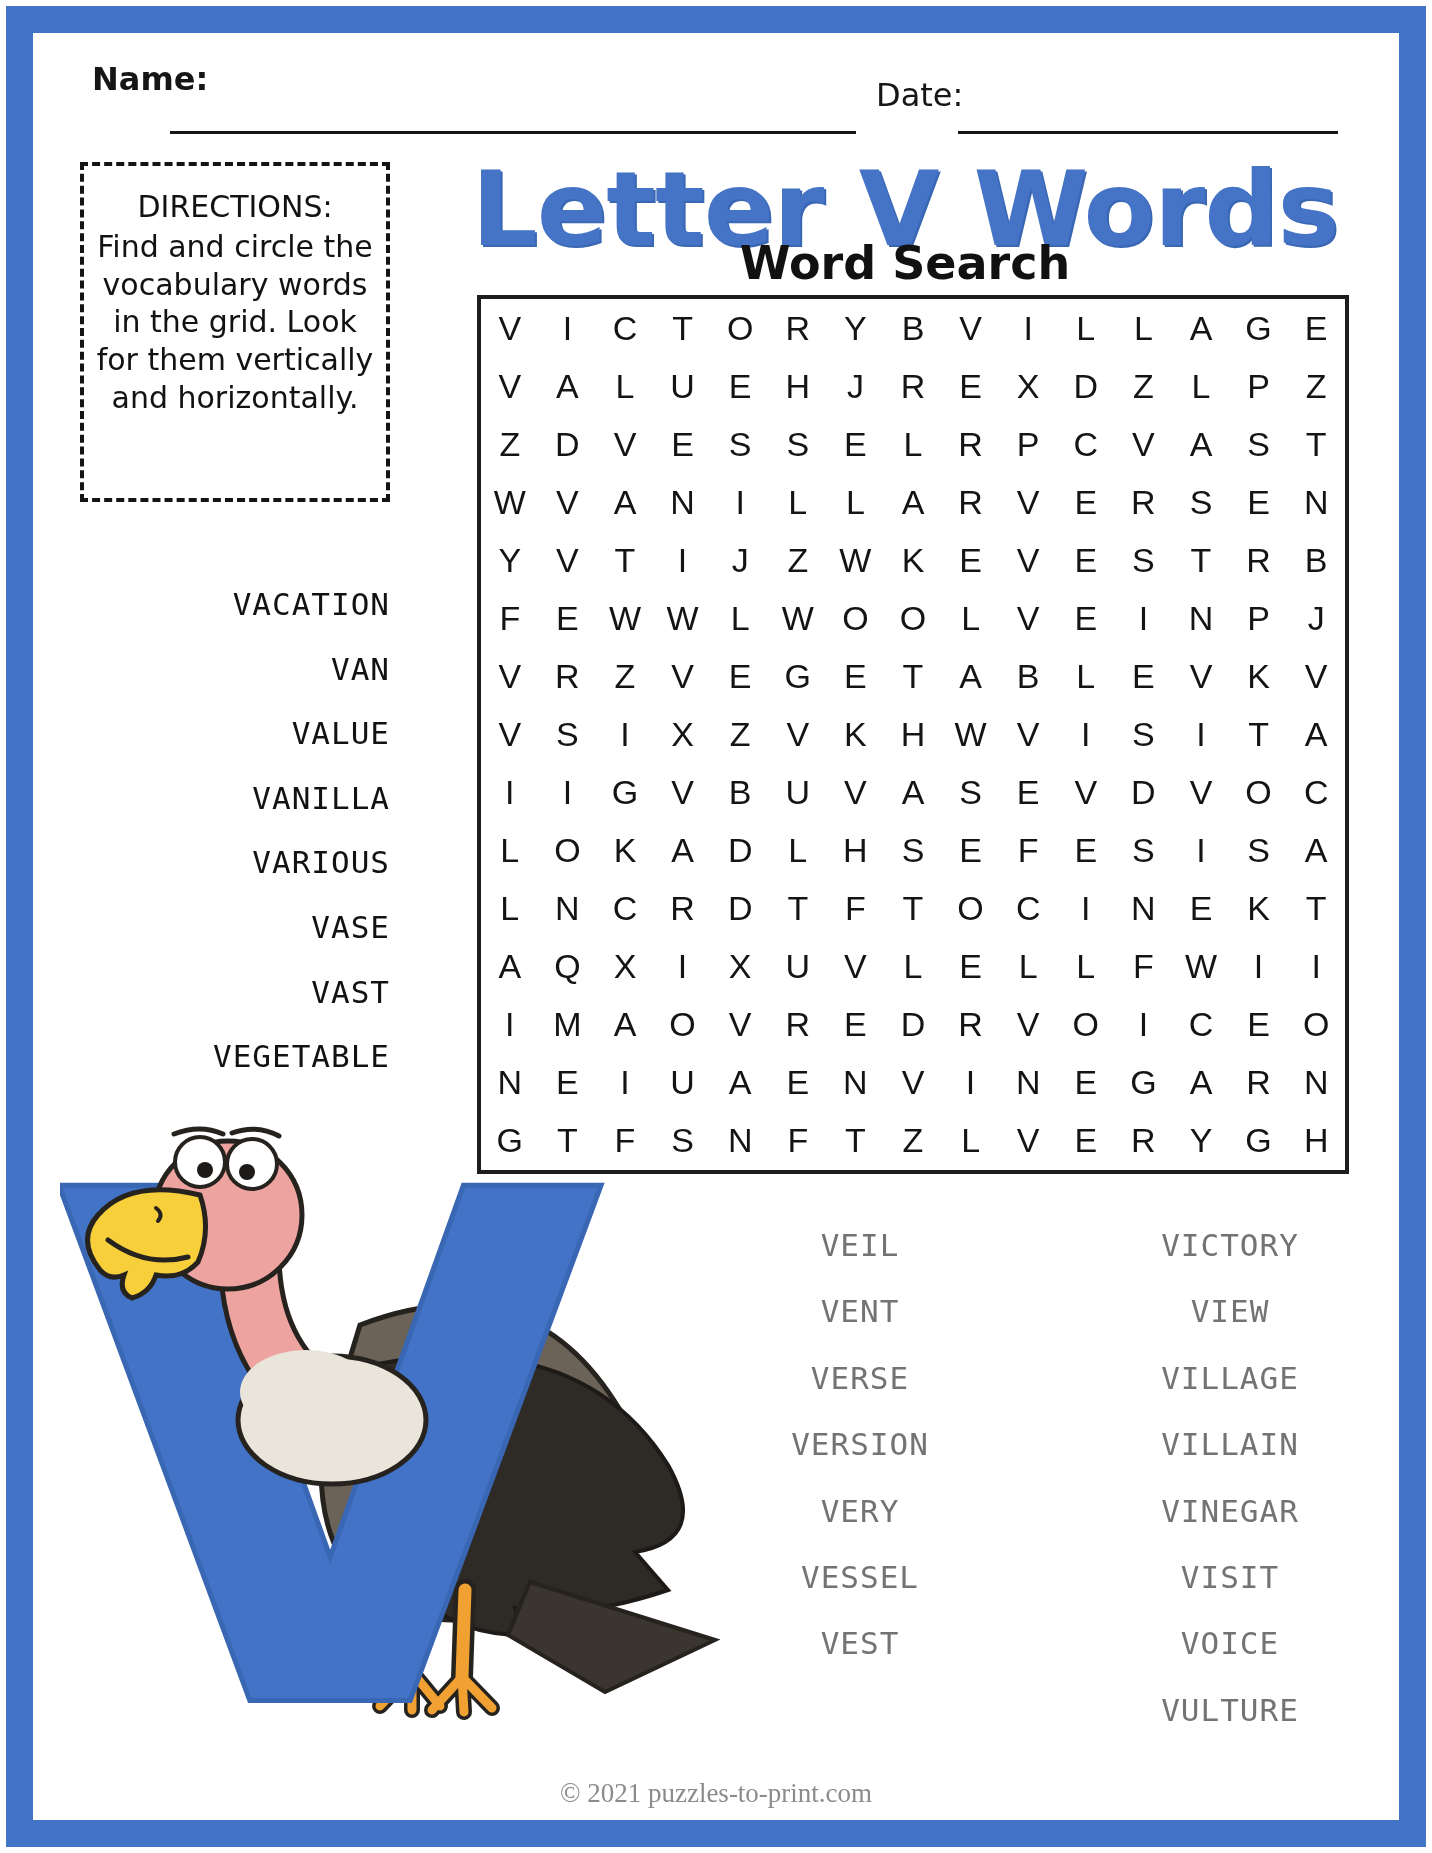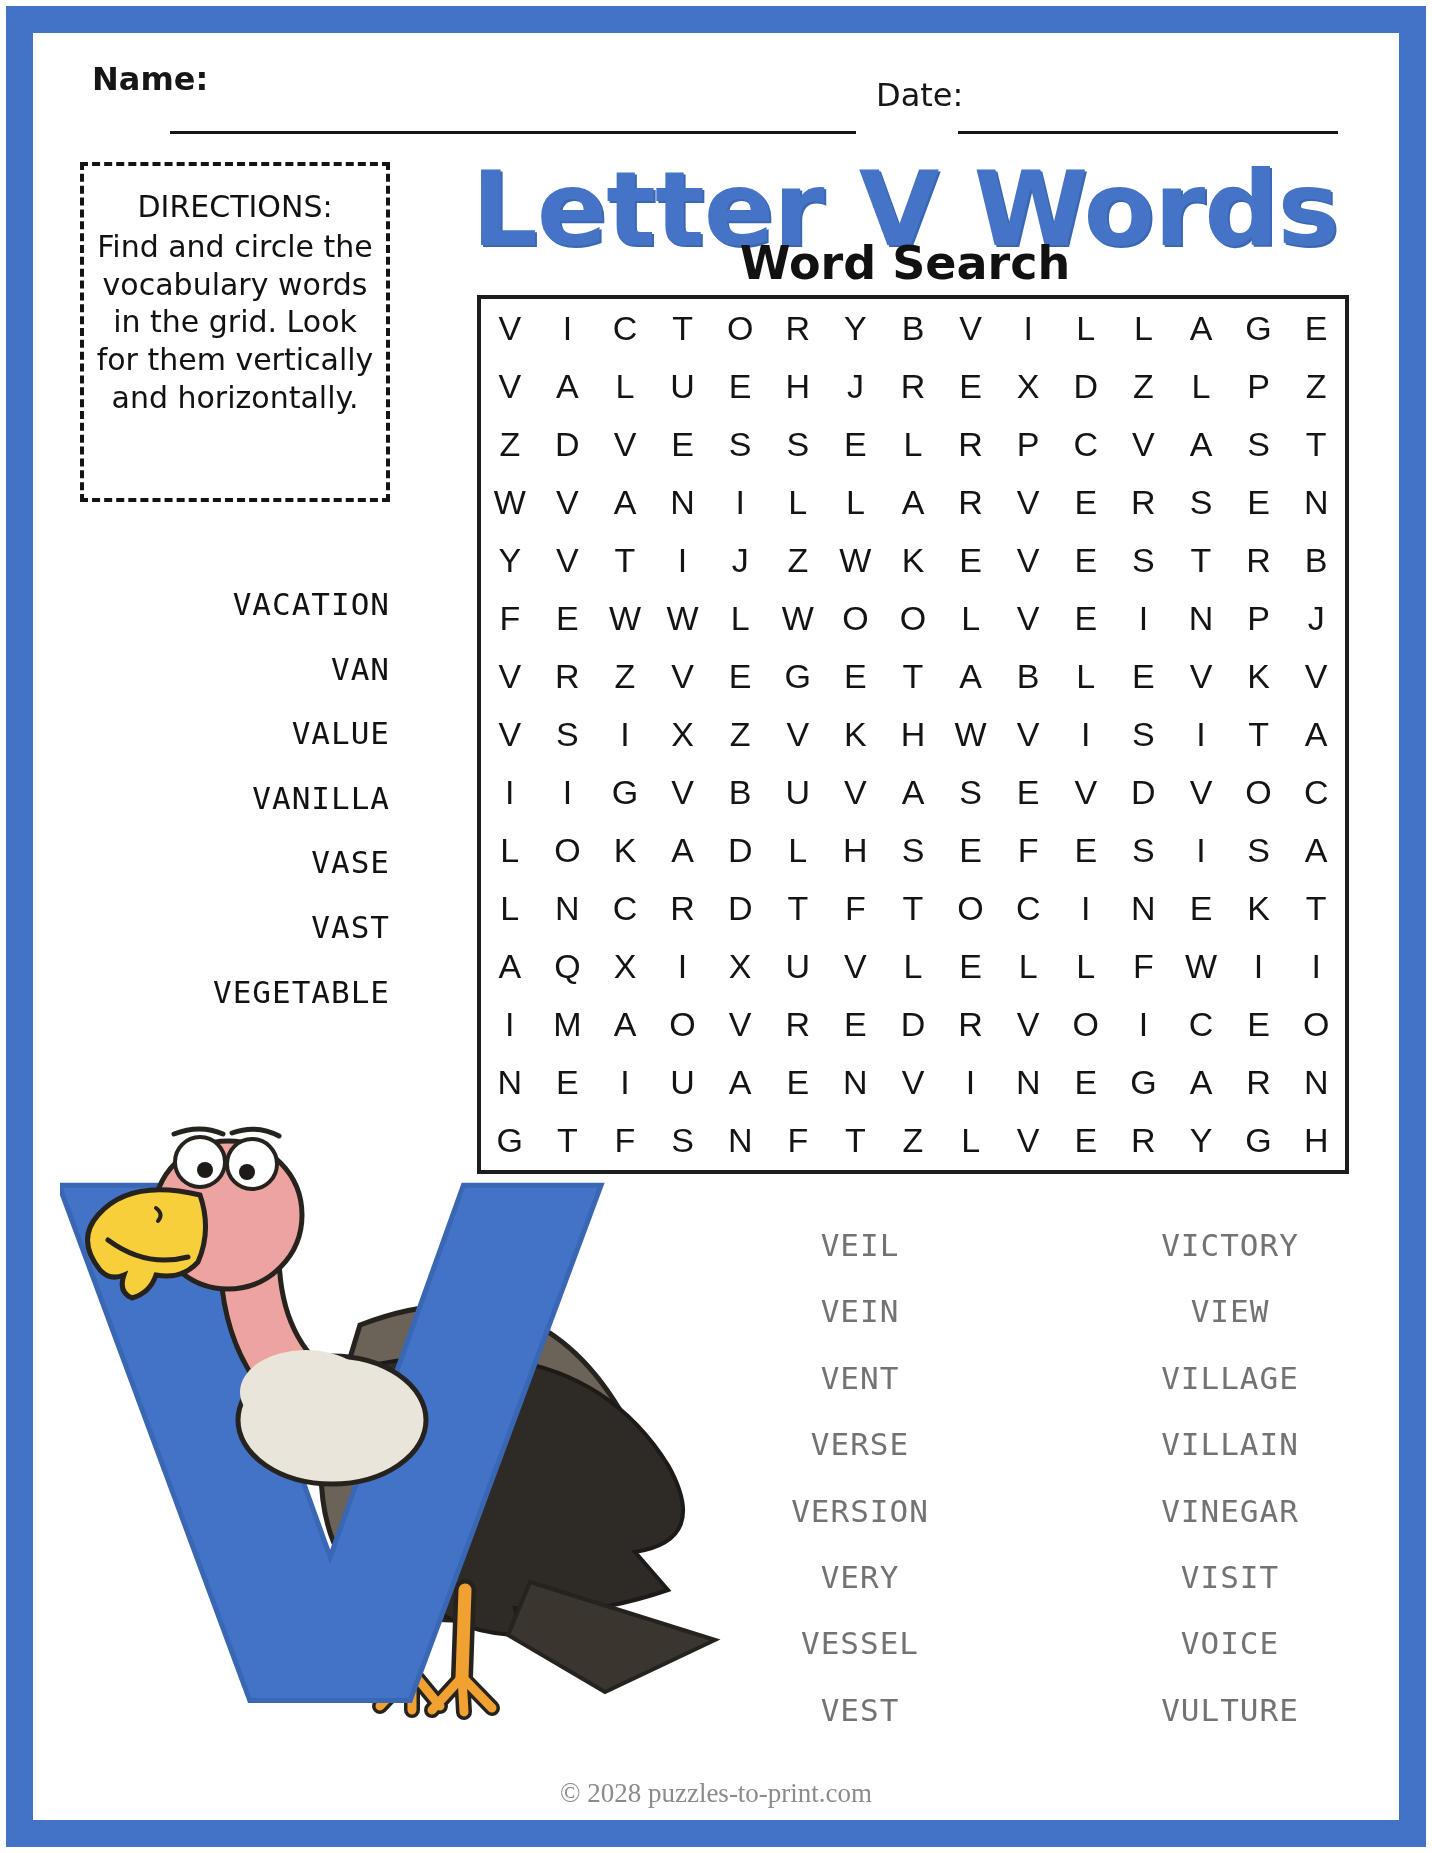--- a/index.html
+++ b/index.html
@@ -88,20 +88,21 @@
 <div class="directions">
   <div class="dir-head">DIRECTIONS:</div>
   <div class="dir-body">Find and circle the vocabulary words in the grid.  Look for them vertically and horizontally.</div>
 </div>
 
 <div class="side-list">
     <div class="word">VACATION</div>
     <div class="word">VAN</div>
     <div class="word">VALUE</div>
     <div class="word">VANILLA</div>
+    <div class="word">VARIOUS</div>
     <div class="word">VASE</div>
     <div class="word">VAST</div>
     <div class="word">VEGETABLE</div>
   </div>
 
 <div class="grid-box">
     <div class="cell">V</div>
     <div class="cell">I</div>
     <div class="cell">C</div>
     <div class="cell">T</div>
@@ -323,21 +324,20 @@
     <div class="cell">V</div>
     <div class="cell">E</div>
     <div class="cell">R</div>
     <div class="cell">Y</div>
     <div class="cell">G</div>
     <div class="cell">H</div>
   </div>
 
 <div class="bottom-list" id="bottom-list-left">
     <div class="word">VEIL</div>
-    <div class="word">VEIN</div>
     <div class="word">VENT</div>
     <div class="word">VERSE</div>
     <div class="word">VERSION</div>
     <div class="word">VERY</div>
     <div class="word">VESSEL</div>
     <div class="word">VEST</div>
   </div>
 <div class="bottom-list" id="bottom-list-right">
     <div class="word">VICTORY</div>
     <div class="word">VIEW</div>
@@ -378,13 +378,13 @@
     <path d="M96,88 Q104,94 98,101" fill="none" stroke="#26221e" stroke-width="4" stroke-linecap="round"></path>
 
     <circle cx="140" cy="42" r="25" fill="#ffffff" stroke="#26221e" stroke-width="4"></circle>
     <circle cx="192" cy="44" r="25" fill="#ffffff" stroke="#26221e" stroke-width="4"></circle>
     <circle cx="145" cy="50" r="8" fill="#1d1a17"></circle>
     <circle cx="187" cy="52" r="8" fill="#1d1a17"></circle>
     <path d="M114,14 Q140,4 163,14 M172,13 Q197,4 219,16" fill="none" stroke="#26221e" stroke-width="5" stroke-linecap="round"></path>
   </g>
 </svg>
 
-<div class="footer">© 2028 puzzles-to-print.com</div>
+<div class="footer">© 2021 puzzles-to-print.com</div>
 
 </body></html>

